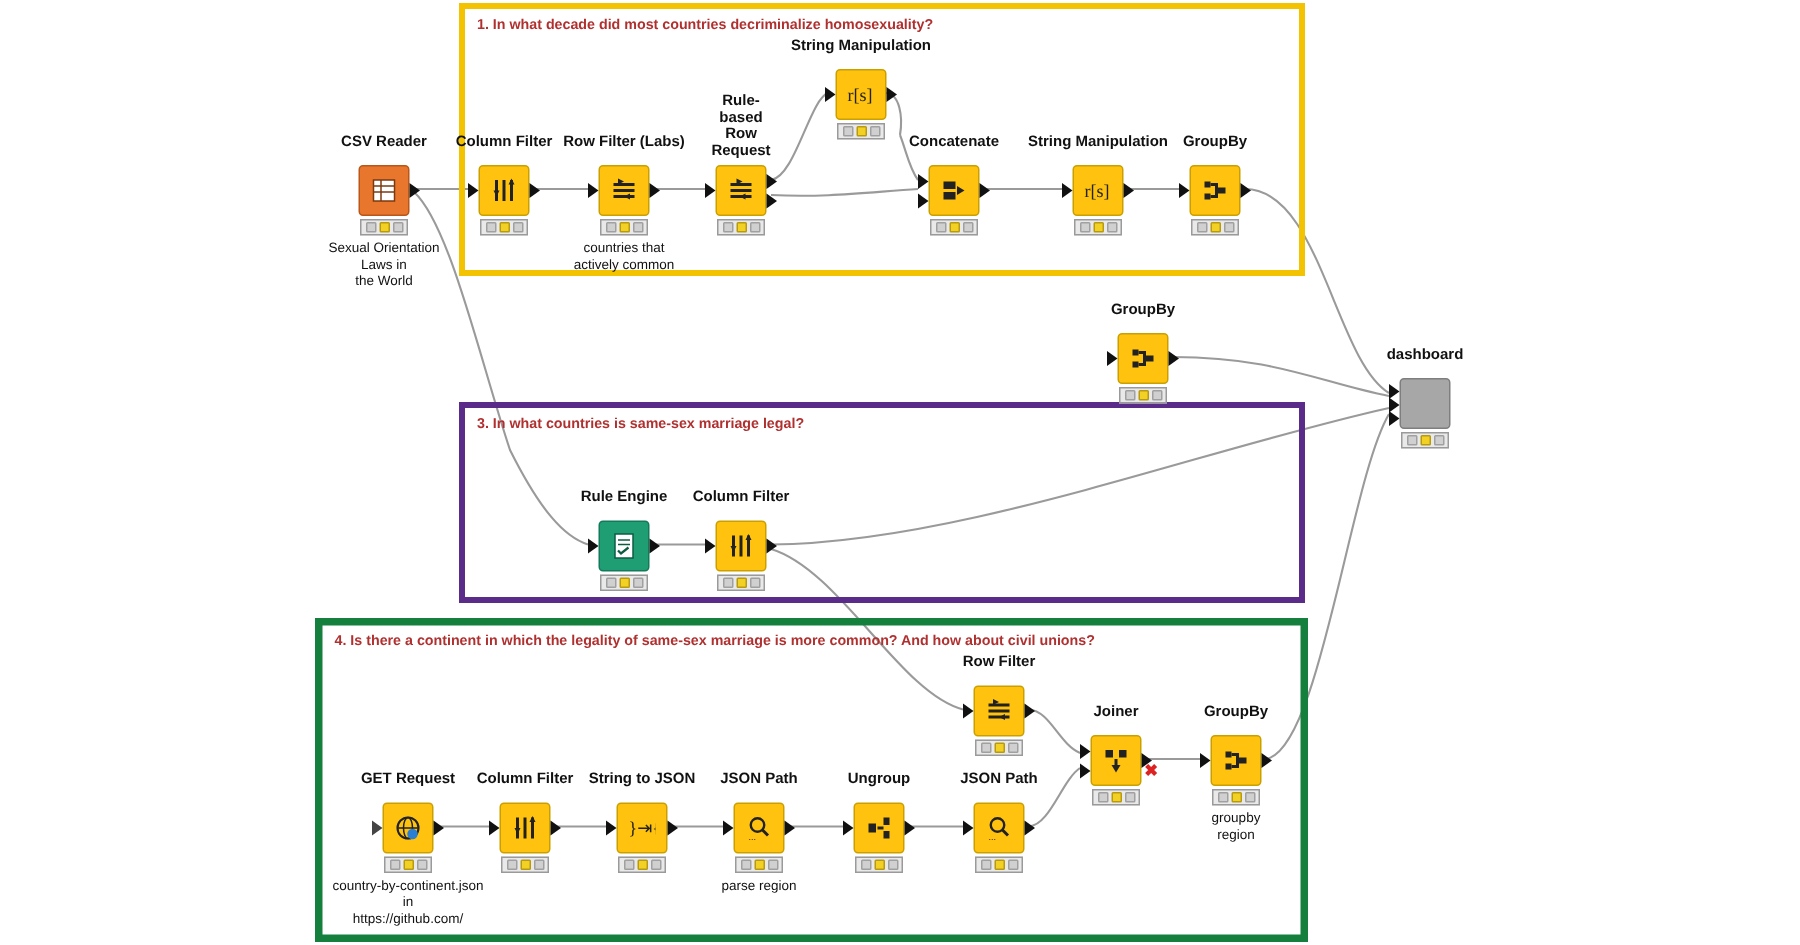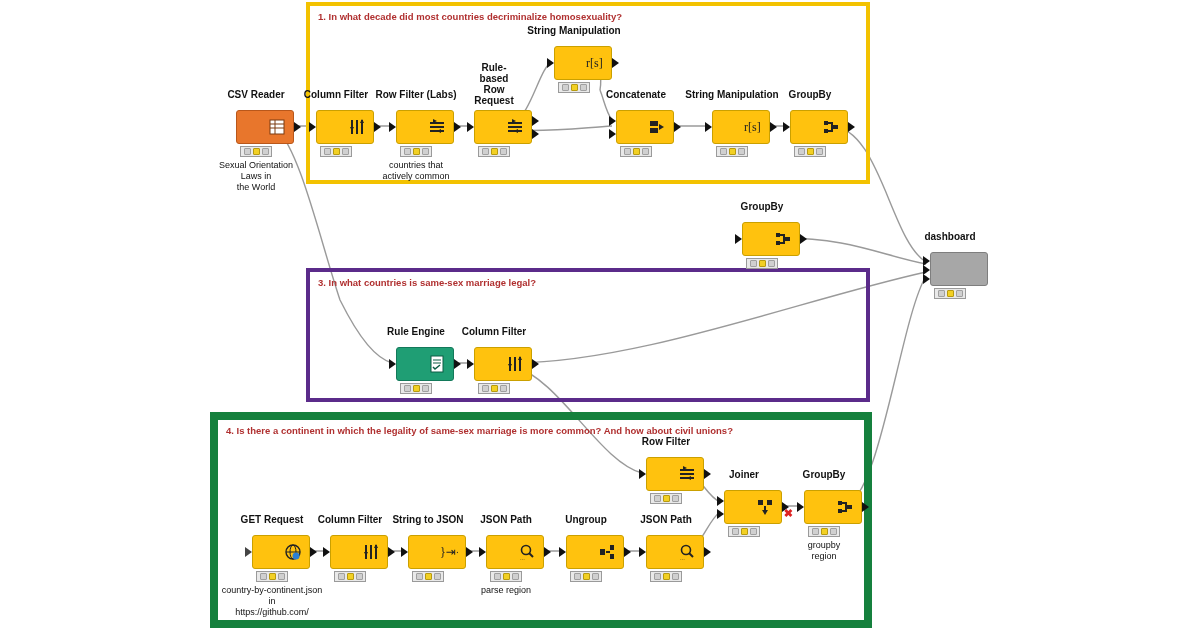--- a/index.html
+++ b/index.html
@@ -12,33 +12,33 @@
   svg#wires{position:absolute;left:0;top:0;width:1200px;height:630px;pointer-events:none;}
 
   .group-box{position:absolute;box-sizing:border-box;background:transparent;}
   .group-title{
     position:absolute;font-size:9.5px;font-weight:bold;color:#b03030;
     left:8px;top:5px;white-space:nowrap;
   }
   .g1{border:4px solid #f3c200;}
   .g2{border:4px solid #2c5fa8;}
   .g3{border:4px solid #5b2b8a;}
-  .g4{border:8px solid #15803d;}
+  .g4{border:5px solid #15803d;}
 
   .node{position:absolute;width:40px;}
   .node-title{
     position:absolute;left:50%;transform:translateX(-50%);
     bottom:44px;font-size:10px;font-weight:bold;color:#111;
     text-align:center;white-space:nowrap;line-height:11px;
   }
   .node-title.two{bottom:38px;}
   .node-body{
     position:relative;width:32px;height:32px;margin:0 auto;
     border-radius:3px;background:#ffc20e;border:1px solid #caa000;
-    display:flex;align-items:center;justify-content:center;padding-left:24px;
+    display:flex;align-items:center;justify-content:center;
   }
   .node-body.orange{background:#e8762c;border-color:#b9571a;}
   .node-body.green{background:#1f9e74;border-color:#13795a;}
   .node-body.grey{background:#a7a7a7;border-color:#7e7e7e;}
   .node-body svg{display:block;}
   .node-status{
     position:absolute;left:50%;transform:translateX(-50%);
     top:36px;width:30px;height:9px;background:#e9e9e9;border:1px solid #9a9a9a;
     display:flex;align-items:center;justify-content:center;gap:2px;
   }

